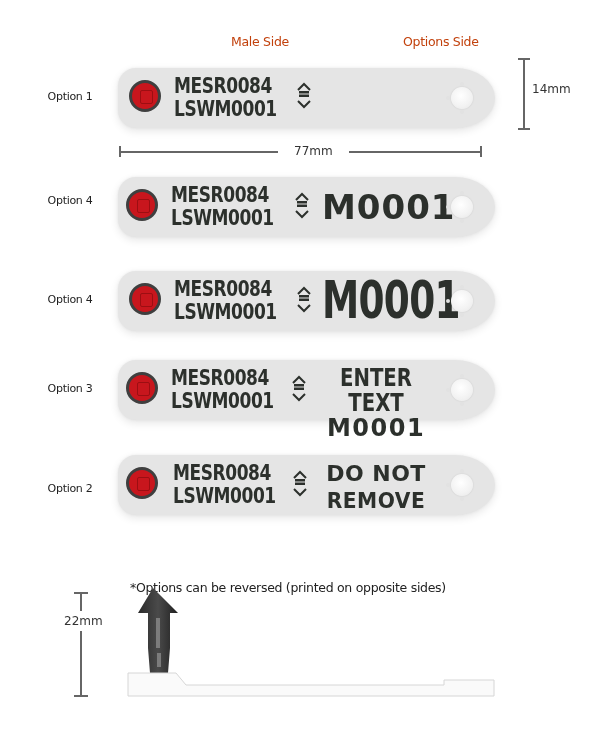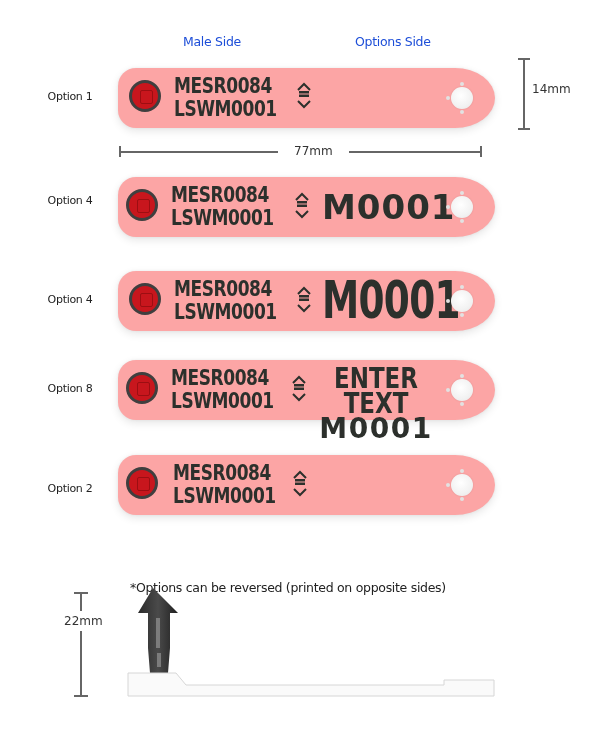--- a/index.html
+++ b/index.html
@@ -1,22 +1,22 @@
 <!DOCTYPE html>
 <html><head>
 <meta charset="utf-8">
 <style>
   html, body { margin:0; padding:0; background:#ffffff; }
   body { width:600px; height:729px; position:relative; overflow:hidden; font-family:"DejaVu Sans", sans-serif; color:#2a2a2a; }
   .abs { position:absolute; }
-  .col-head { font-size:12.5px; color:#1d4ed8; letter-spacing:-0.3px; }
+  .col-head { font-size:12.5px; color:#c2410c; letter-spacing:-0.3px;margin-left:48px; }
   .opt-label { font-size:11px; color:#222; letter-spacing:-0.3px; width:100px; text-align:center; }
   .tag {
     position:absolute; left:118px; width:377px; height:60px;
-    background:#fca5a5;
+    background:#e5e5e5;
     border-radius:18px 40px 40px 18px / 18px 30px 30px 18px;
     box-shadow:0 3px 8px rgba(0,0,0,0.10), 0 0 3px rgba(0,0,0,0.06);
   }
   .logo { position:absolute; left:11px; width:32px; height:32px; border-radius:50%;
           background:#c8161d; border:3px solid #3f3f3f; box-sizing:border-box; }
   .logo .inner { position:absolute; left:8px; top:7px; width:11px; height:12px;
           border:1px solid rgba(120,10,10,0.55); border-radius:2px; }
   .code { position:absolute; left:56px; font-family:"DejaVu Sans Condensed","DejaVu Sans", sans-serif;
           font-weight:bold; color:#2c302c; font-size:22px; line-height:23px; letter-spacing:-0.5px;
           transform:scaleX(0.86); transform-origin:left top; }
@@ -108,36 +108,36 @@
     <polyline points="2,19 8,25 14,19" fill="none" stroke="#2c302c" stroke-width="2"></polyline>
   </svg>
   <div class="female" style="left:204px;top:0px;width:124px;font-size:52px;line-height:58px;transform:scaleX(0.72);transform-origin:left top;letter-spacing:-1px;">M0001</div>
   <div class="hole" style="top:19px;">
     <span style="left:9px;top:-5px;"></span>
       <span style="left:-5px;top:9px;"></span>
       <span style="left:9px;top:23px;"></span>
   </div>
 </div>
 
-<div class="abs opt-label" style="left:20px;top:382px;">Option 8</div>
+<div class="abs opt-label" style="left:20px;top:382px;">Option 3</div>
 <div class="tag" style="top:360px;">
   <div class="logo" style="top:12px;left:8px;">
       <div class="inner"></div>
     </div>
   <div class="code" style="top:6px;left:53px;">
     <div>MESR0084</div>
     <div>LSWM0001</div>
   </div>
   <svg class="arrows" style="left:173px;top:15px;" viewBox="0 0 16 30">
     <polyline points="2,8 8,2 14,8" fill="none" stroke="#2c302c" stroke-width="2"></polyline>
     <rect x="3" y="9" width="10" height="2.5" fill="#2c302c"></rect>
       <rect x="3" y="12.5" width="10" height="2.5" fill="#2c302c"></rect>
     <polyline points="2,19 8,25 14,19" fill="none" stroke="#2c302c" stroke-width="2"></polyline>
   </svg>
-  <div class="female" style="left:198px;top:6px;width:120px;font-size:28px;line-height:25px;">
+  <div class="female" style="left:198px;top:6px;width:120px;font-size:24px;line-height:25px;">
     <div style="transform:scaleX(0.82);">ENTER TEXT</div>
     <div style="letter-spacing:1.5px;">M0001</div>
   </div>
   <div class="hole" style="top:19px;">
     <span style="left:9px;top:-5px;"></span>
       <span style="left:-5px;top:9px;"></span>
       <span style="left:9px;top:23px;"></span>
   </div>
 </div>
 
@@ -149,20 +149,24 @@
   <div class="code" style="top:6px;left:55px;">
     <div>MESR0084</div>
     <div>LSWM0001</div>
   </div>
   <svg class="arrows" style="left:174px;top:15px;" viewBox="0 0 16 30">
     <polyline points="2,8 8,2 14,8" fill="none" stroke="#2c302c" stroke-width="2"></polyline>
     <rect x="3" y="9" width="10" height="2.5" fill="#2c302c"></rect>
       <rect x="3" y="12.5" width="10" height="2.5" fill="#2c302c"></rect>
     <polyline points="2,19 8,25 14,19" fill="none" stroke="#2c302c" stroke-width="2"></polyline>
   </svg>
+  <div class="female" style="left:200px;top:5px;width:116px;font-size:22px;line-height:27px;letter-spacing:0.5px;">
+    <div>DO NOT</div>
+    <div style="transform:scaleX(0.92);">REMOVE</div>
+  </div>
   <div class="hole" style="top:19px;">
     <span style="left:9px;top:-5px;"></span>
       <span style="left:-5px;top:9px;"></span>
       <span style="left:9px;top:23px;"></span>
   </div>
 </div>
 
 <div class="abs note" style="left:130px;top:580px;">*Options can be reversed (printed on opposite sides)</div>
 
 <div class="dim-line" style="left:74px;top:592px;width:14px;height:1.5px;"></div>

